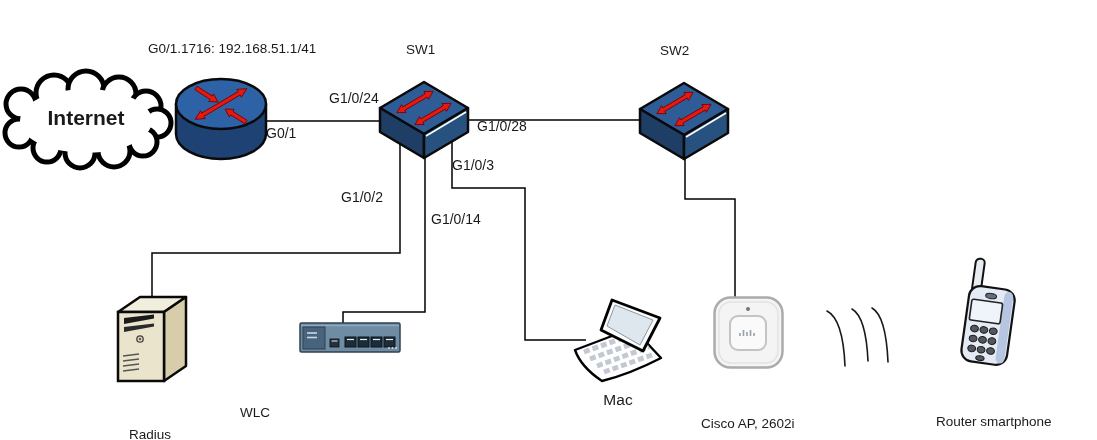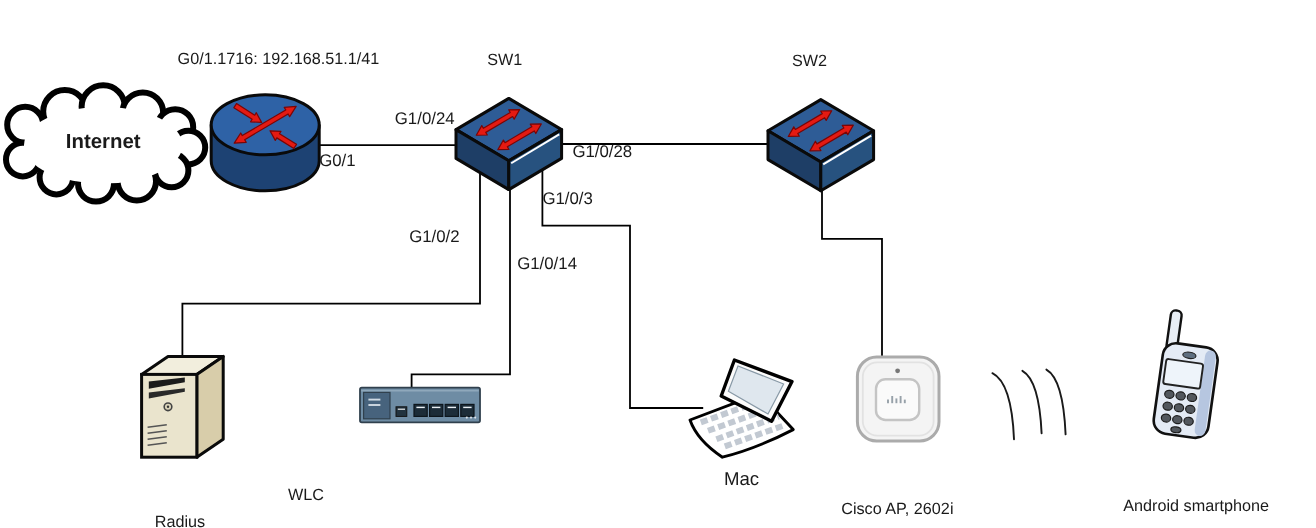--- a/index.html
+++ b/index.html
@@ -5,21 +5,21 @@
   html,body{margin:0;padding:0;background:#fff;}
   .canvas{
     position:relative;width:1097px;height:440px;background:#ffffff;
     font-family:"Liberation Sans", sans-serif;color:#1a1a1a;overflow:hidden;
   }
   .layer{position:absolute;left:0;top:0;}
   .lbl{position:absolute;font-size:13.5px;line-height:18px;white-space:pre;color:#1a1a1a;}
   .port{font-size:14px;}
   .block div{white-space:pre;}
   .center{text-align:center;}
-  .internet-text{font-weight:bold;font-size:17px;line-height:24px;}
+  .internet-text{font-weight:bold;font-size:21px;line-height:24px;}
   .mac-text{font-size:15.5px;}
   .lh17{line-height:17.5px;}
   .lh19{line-height:19px;}
 </style>
 </head>
 <body>
 
 <div class="canvas">
 
   <svg class="layer" width="1097" height="440" viewBox="0 0 1097 440">
@@ -200,17 +200,17 @@
 
   <div class="lbl mac-text center" style="left:578px;top:391px;width:80px;">Mac</div>
 
   <div class="lbl block lh17" style="left:701px;top:380px;">
     <div>Cisco AP, 2602i</div>
     
     
   </div>
 
   <div class="lbl block" style="left:936px;top:377px;">
-    <div>Android smartphone</div>
+    <div>Router smartphone</div>
     
   </div>
 
 </div>
 
 </body></html>

